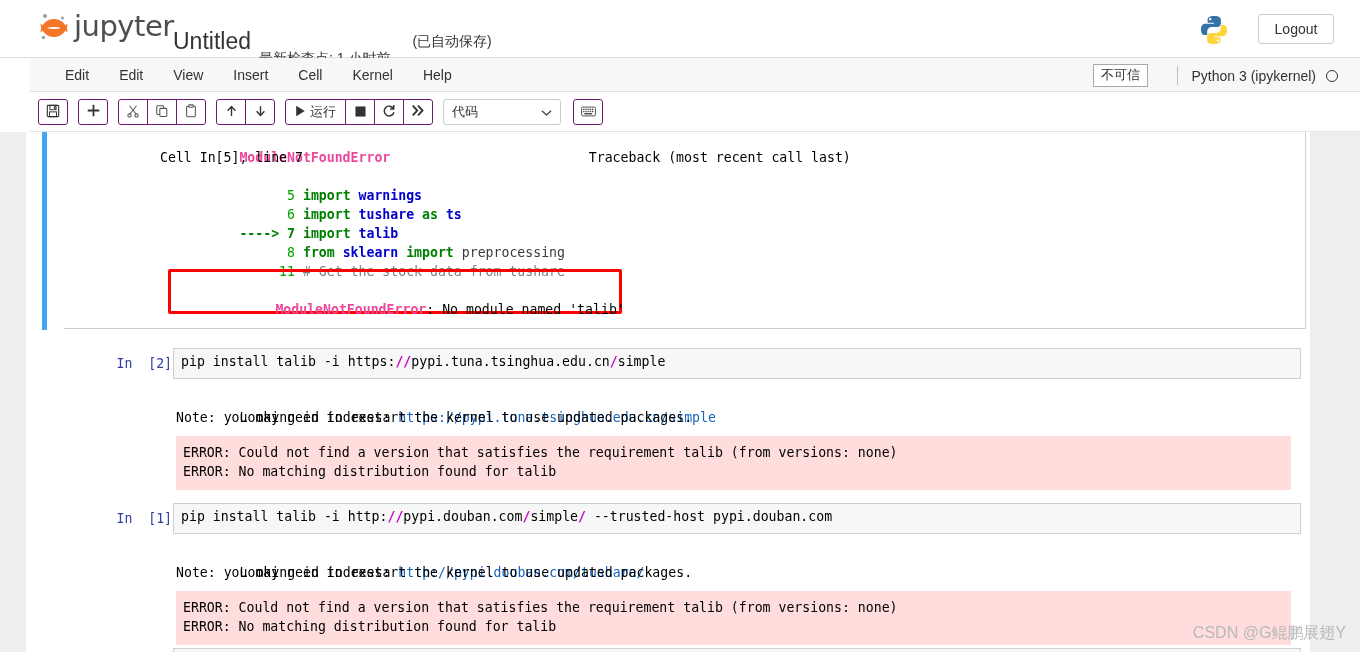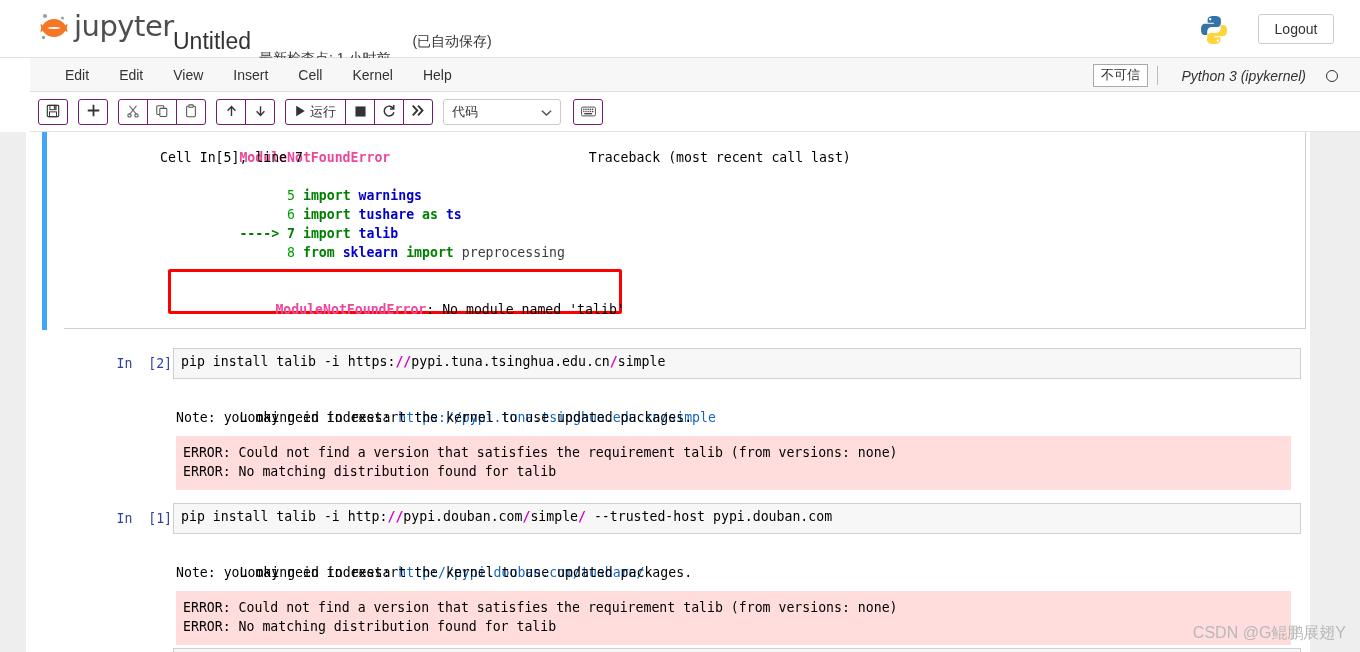--- a/index.html
+++ b/index.html
@@ -71,21 +71,21 @@
     font-size: 14px; color: #333; padding: 0 15px; height: 34px;
     display: flex; align-items: center; cursor: pointer;
   }
   .trust-badge {
     position: absolute; right: 212px; top: 6px;
     border: 1px solid #a9a9a9; background: #ffffff;
     font-size: 13px; color: #333; padding: 1px 7px 2px;
   }
   .kernel-area {
     position: absolute; right: 22px; top: 8px;
-    display: flex; align-items: center; gap: 20px; font-style: italic;
+    display: flex; align-items: center; gap: 10px;
   }
   .kernel-sep { width: 1px; height: 19px; background: #bdbdbd; margin-right: 3px; }
   .kernel-name { font-size: 14px; color: #333; }
   .kernel-circle {
     width: 12px; height: 12px; border: 1.6px solid #333;
     border-radius: 50%; background: transparent;
   }
 
   
   .toolbar {
@@ -450,20 +450,23 @@
         </div>
         <div class="mono tb-line" style="top:57px;">
           <span class="t-grn2">      6 </span><span class="t-grn">import</span><span class="t-blu"> tushare </span><span class="t-grn">as</span><span class="t-blu"> ts</span>
         </div>
         <div class="mono tb-line" style="top:76px;">
           <span class="t-grn">----&gt; 7 </span><span class="t-grn">import</span><span class="t-blu"> talib</span>
         </div>
         <div class="mono tb-line" style="top:95px;">
           <span class="t-grn2">      8 </span><span class="t-grn">from</span><span class="t-blu"> sklearn </span><span class="t-grn">import</span><span class="t-dim"> preprocessing</span>
         </div>
+        <div class="mono tb-line" style="top:114px;">
+          <span class="t-grn2">     11 </span><span class="t-gry"># Get the stock data from tushare</span>
+        </div>
 
         <div class="red-box"></div>
         <div class="mono red-box-text" style="top:152px; left:132px;">
           <span class="t-err">ModuleNotFoundError</span><span class="t-blk">: No module named 'talib'</span>
         </div>
 
       </div>
     </div>
 
     <div class="cell" style="top:208px; width:1260px; height:148px;">

